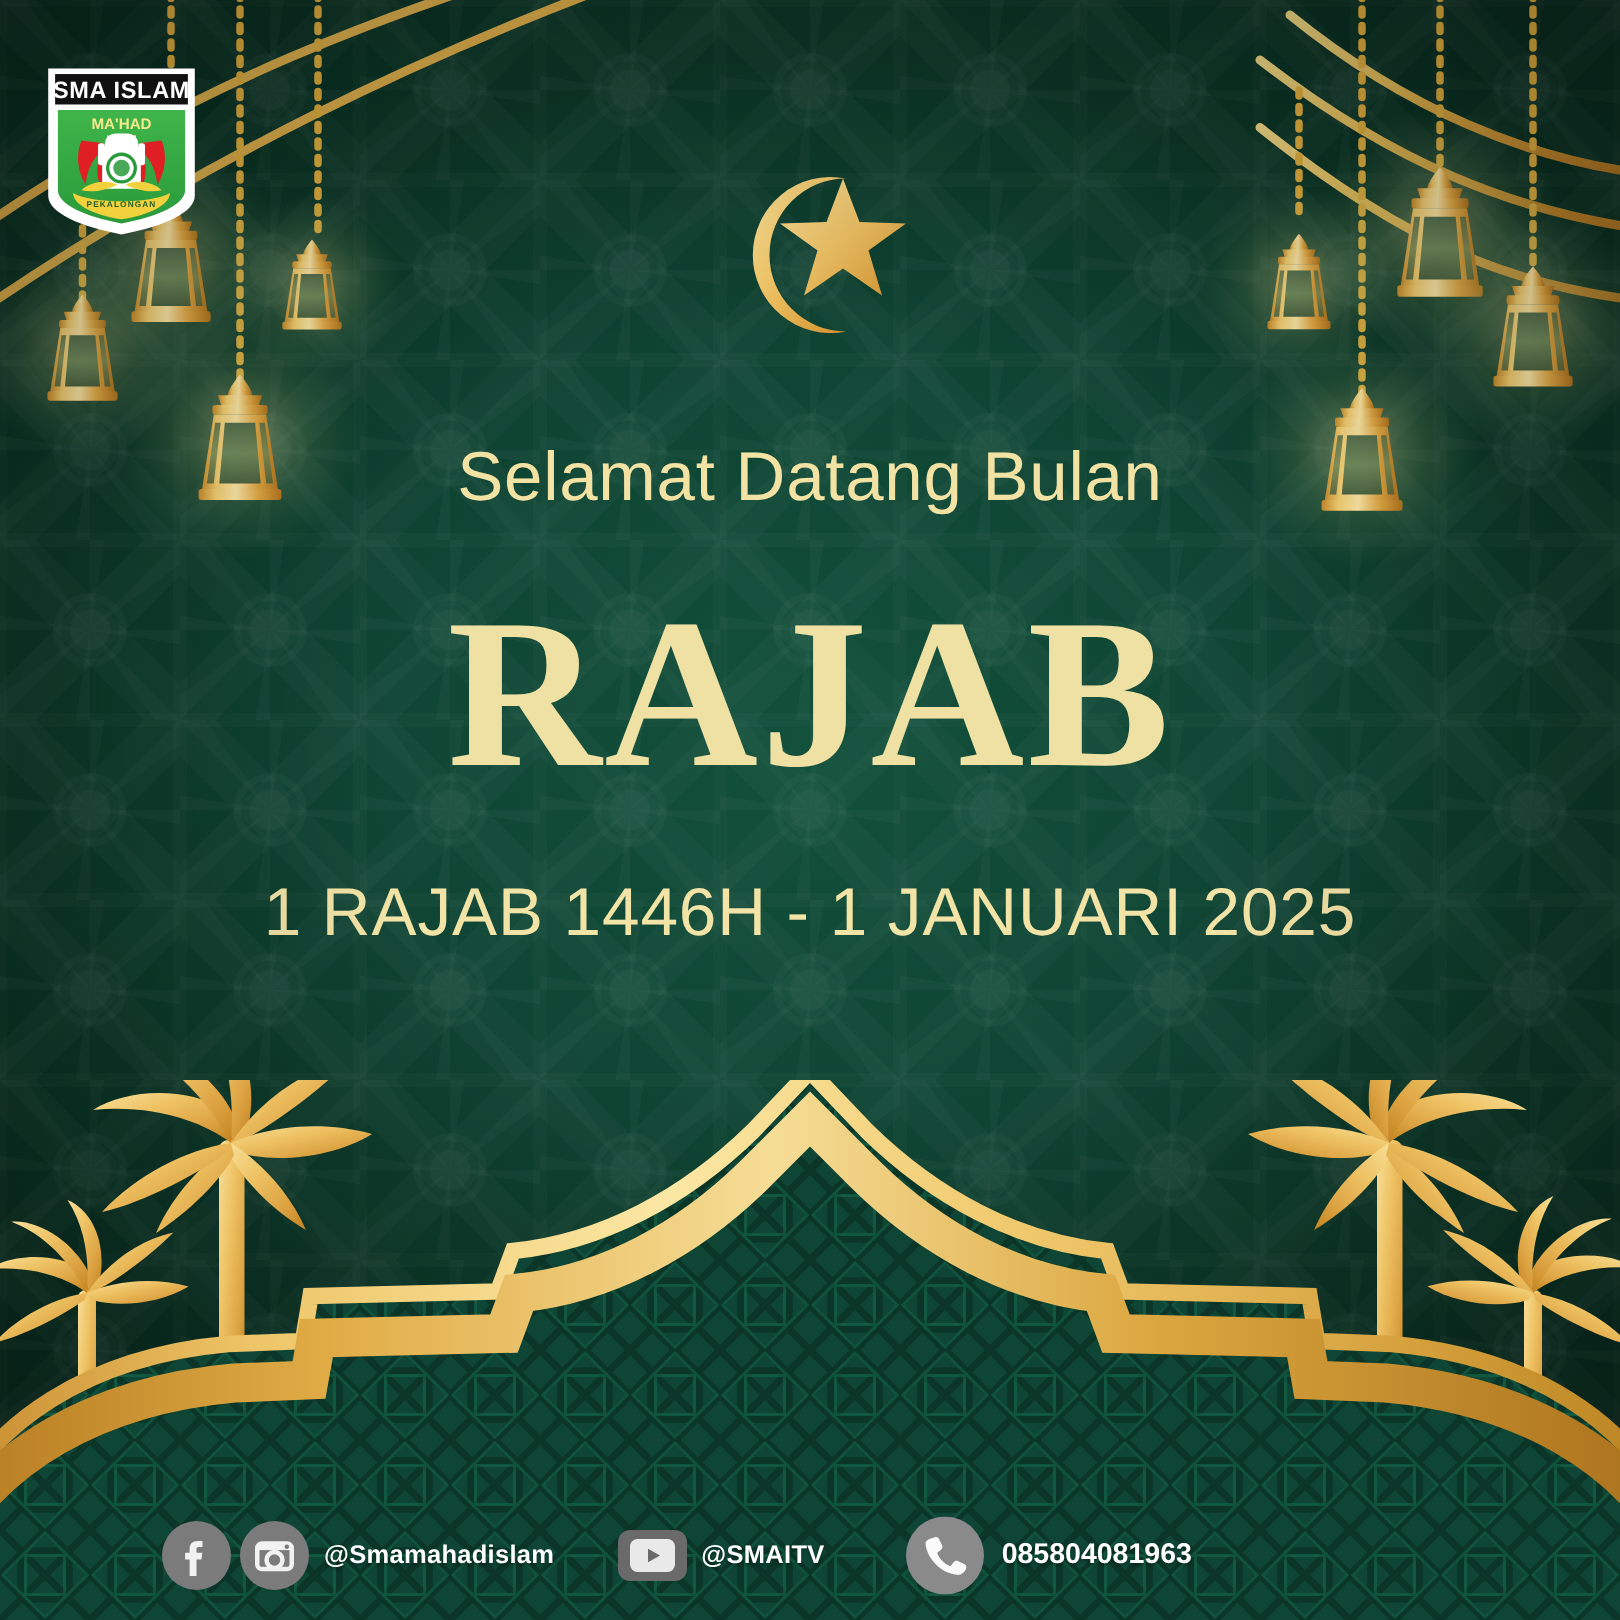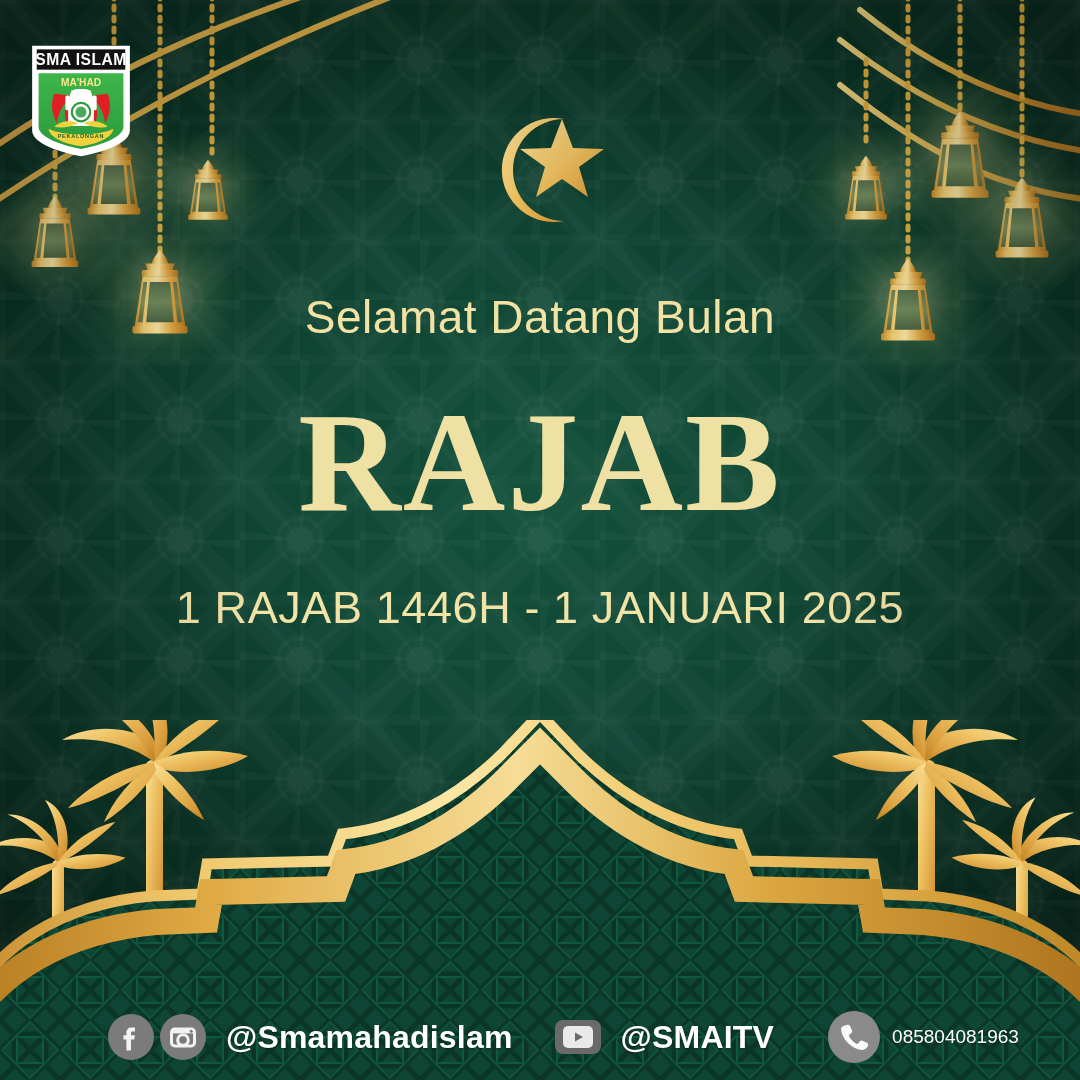--- a/index.html
+++ b/index.html
@@ -79,29 +79,29 @@
   .arch-layer{ position:absolute; left:0; bottom:0; width:1080px; height:360px; }
 
   
   .footer{
     position:absolute; left:0; bottom:0; width:1080px; height:86px;
     display:flex; align-items:center;
   }
   .fgroup{ display:flex; align-items:center; }
   .ic{ flex:0 0 auto; display:block; }
   .fb-txt{
-    color:#ffffff; font-size:32px; font-weight:700; letter-spacing:.2px;
-    margin-left:20px; white-space:nowrap;
+    color:#ffffff; font-size:17px; font-weight:700; letter-spacing:.2px;
+    margin-left:10px; white-space:nowrap;
     text-shadow:0 1px 2px rgba(0,0,0,.35);
   }
   .phone-lines{
     margin-left:12px; color:#fff; line-height:1.28;
     text-shadow:0 1px 2px rgba(0,0,0,.35);
   }
-  .phone-lines div{ font-size:19px; font-weight:400; white-space:nowrap; }
+  .phone-lines div{ font-size:19px; font-weight:700; white-space:nowrap; }
 
   
   .logo{ position:absolute; left:22px; top:42px; width:118px; height:118px; }
 </style>
 </head>
 <body>
 
 <div id="poster">
 
   <div class="bg-pattern"></div>

